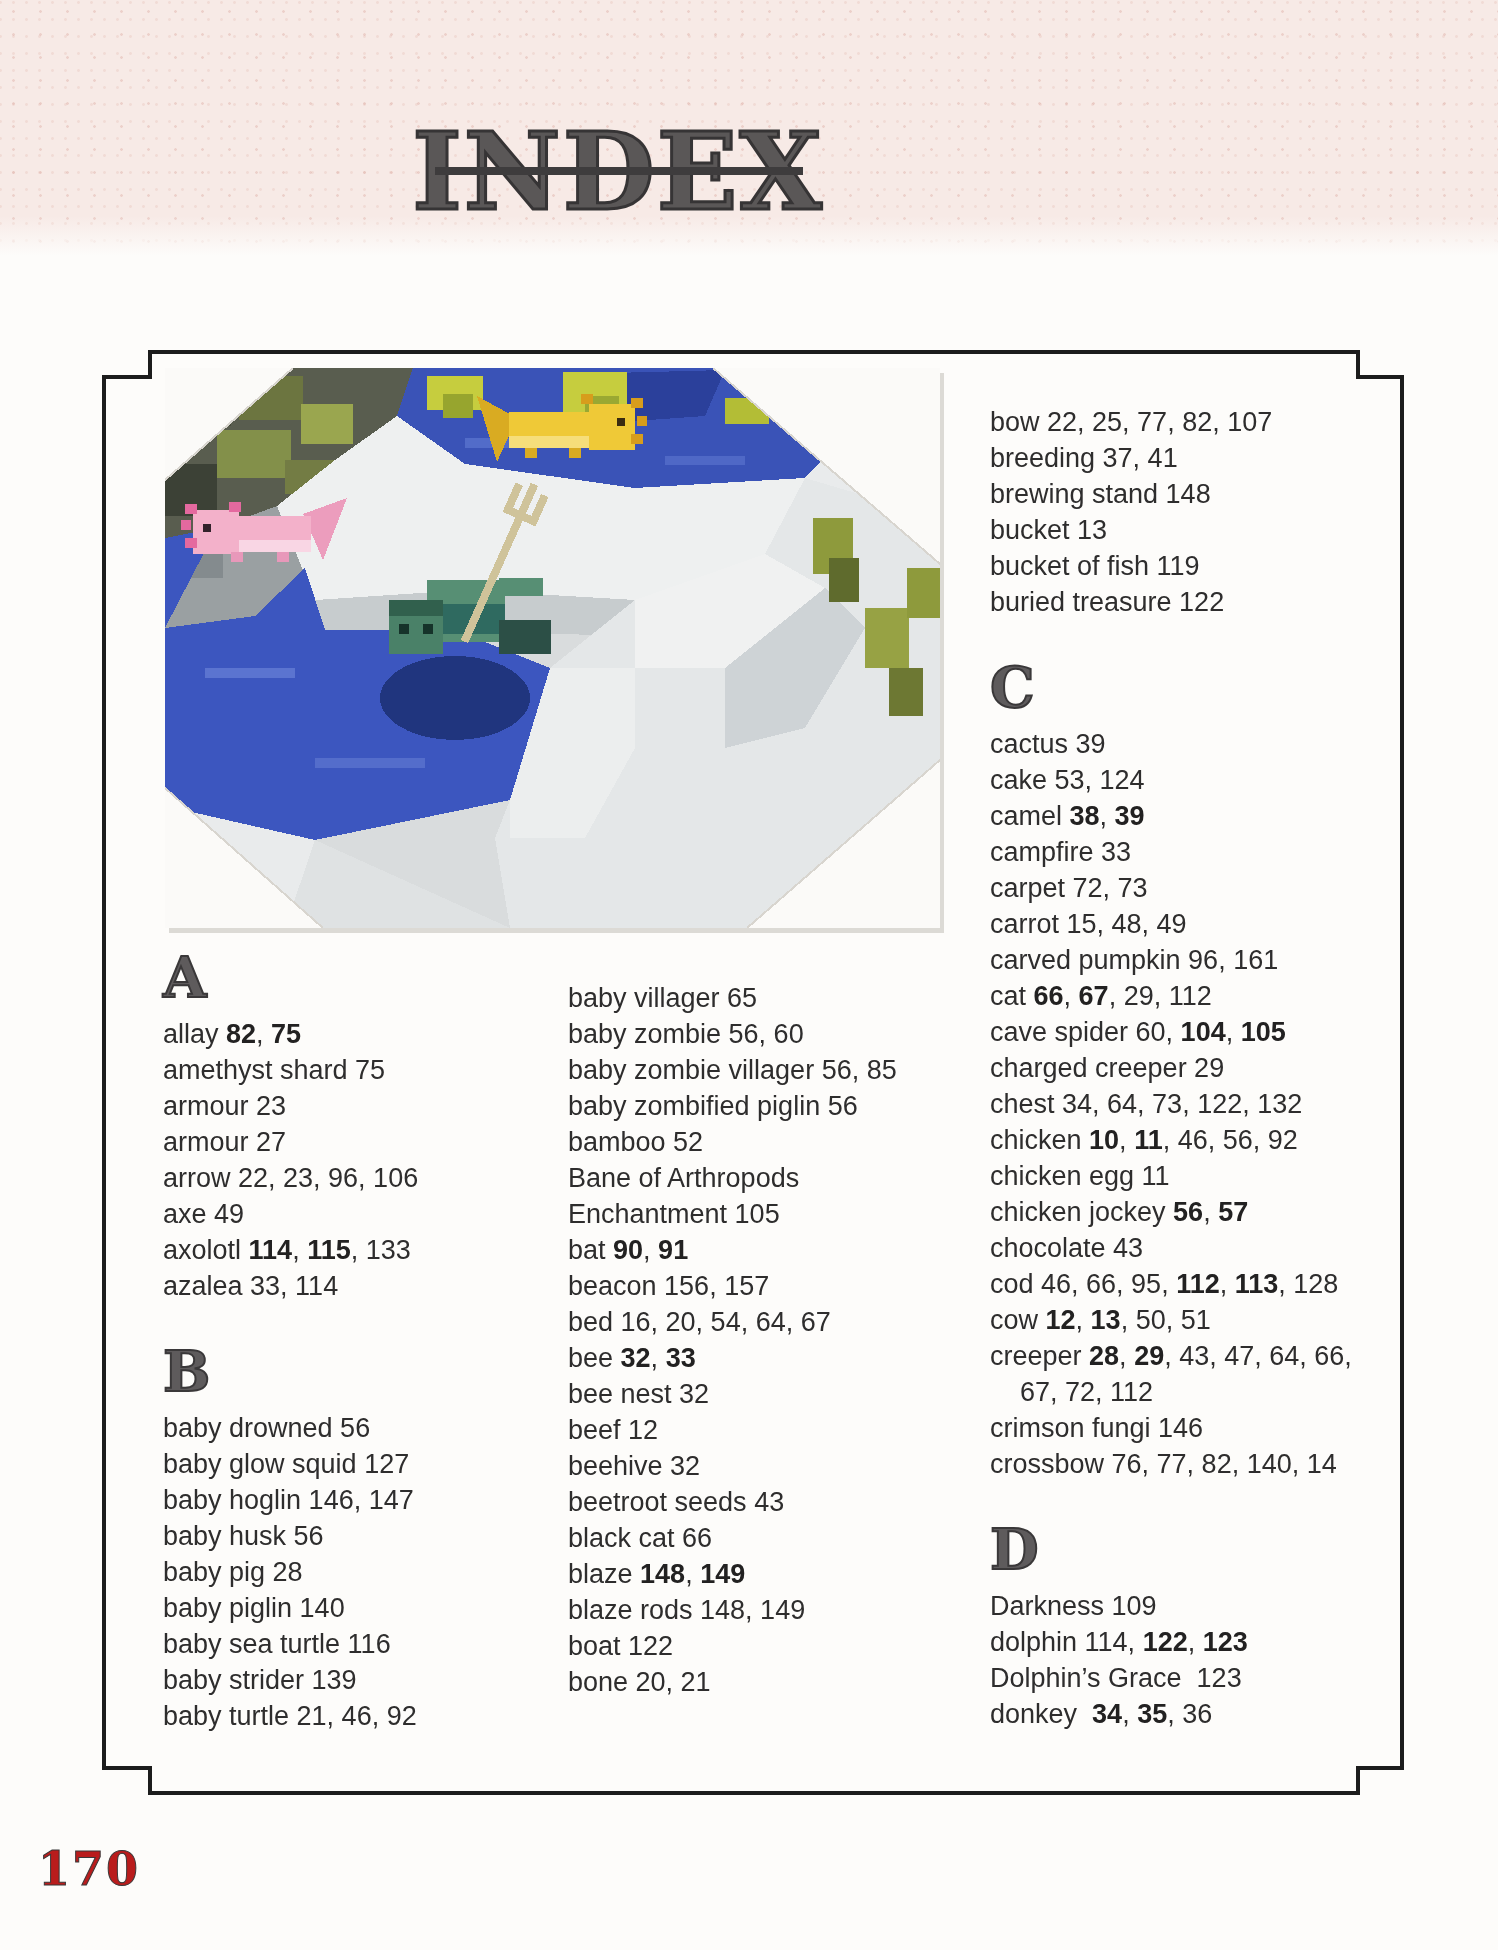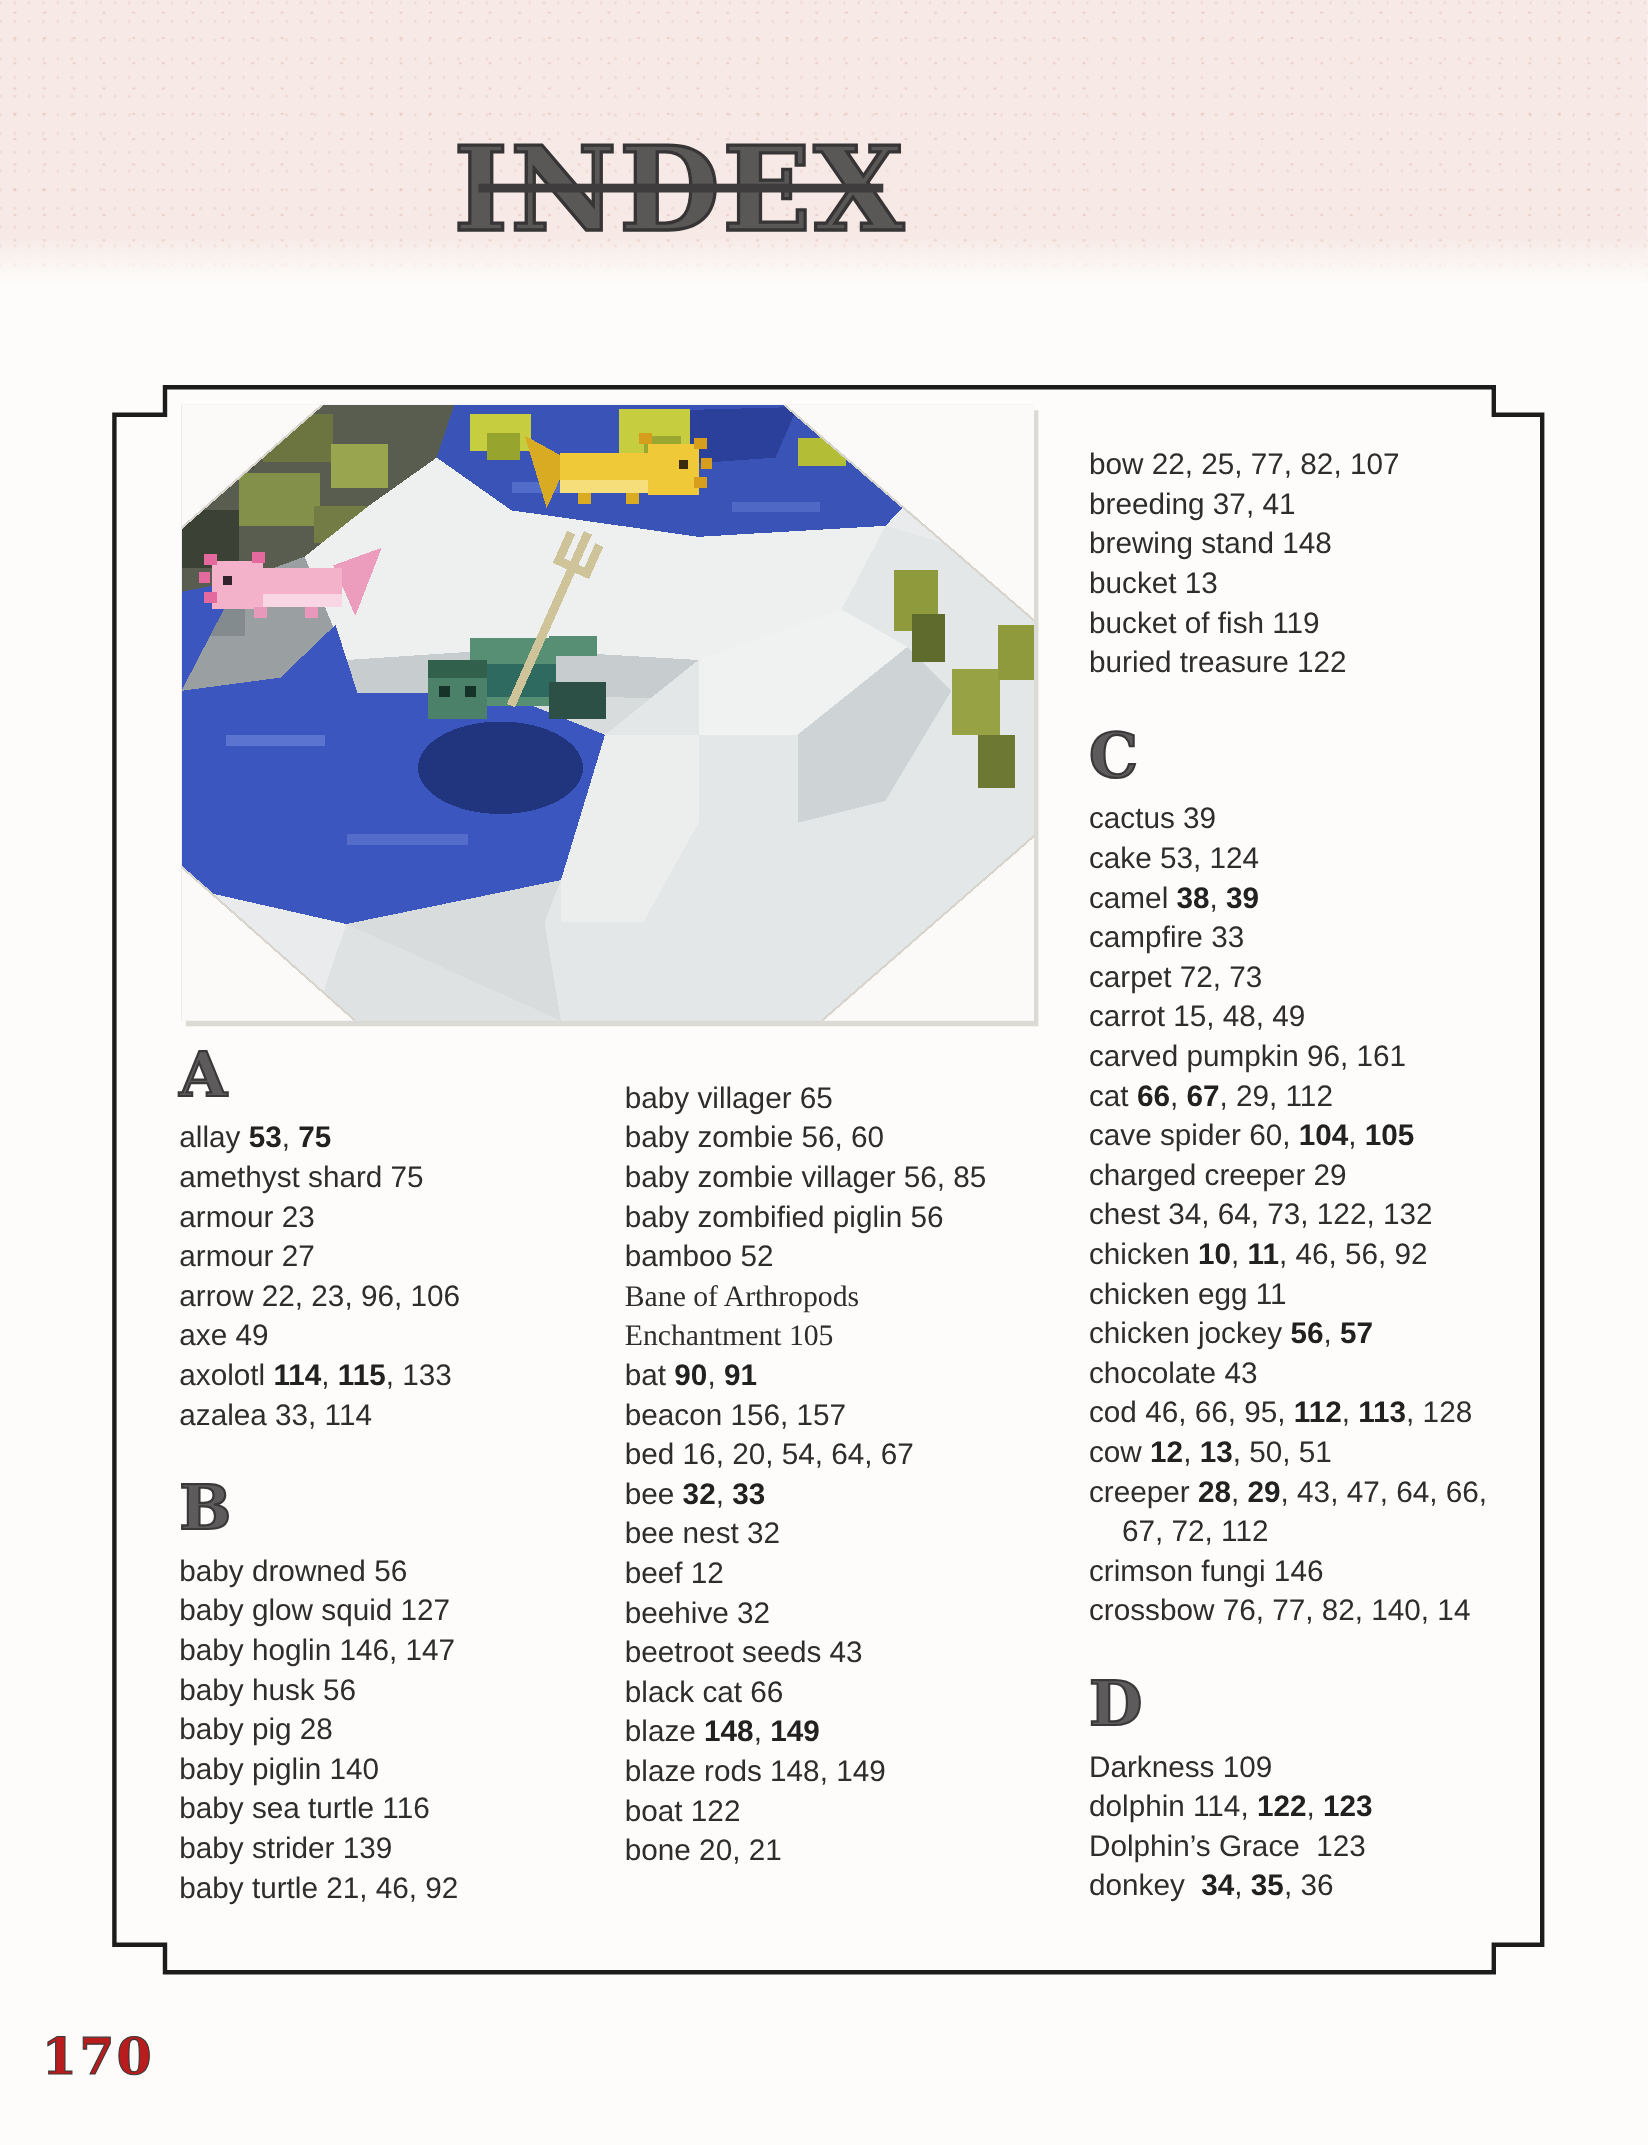--- a/index.html
+++ b/index.html
@@ -47,21 +47,21 @@
     font-size:56px;line-height:54px;
     color:#5e5b5c;-webkit-text-stroke:2px #3a3839;
     margin:40px 0 12px 0;
   }
   .col .letter:first-child{margin-top:0;}
   .entry{
     font-size:27px;line-height:36px;color:#2e2d2d;
     white-space:pre-wrap;
     padding-left:30px;text-indent:-30px;
   }
-  .entry.flush{padding-left:0;text-indent:0;font-family:Liberation Serif, serif;}
+  .entry.flush{padding-left:0;text-indent:0;}
   .entry b{font-weight:bold;color:#222121;}
   .pagenum{
     position:absolute;left:38px;top:1846px;
     font-family:"DejaVu Serif",serif;font-weight:bold;
     font-size:46px;line-height:1;color:#b91c1c;letter-spacing:2px;
     -webkit-text-stroke:1px #3a3839;
   }
 </style>
 </head>
 <body>
@@ -200,21 +200,21 @@
       <line x1="548" y1="0" x2="775" y2="196"></line>
       <line x1="0" y1="420" x2="158" y2="560"></line>
       <line x1="582" y1="560" x2="775" y2="392"></line>
     </g>
   </svg>
 </div>
 
 <div id="index-columns">
     <div class="col col0">
       <div class="letter">A</div>
-      <div class="entry">allay <b>53</b>, <b>75</b></div>
+      <div class="entry">allay <b>82</b>, <b>75</b></div>
       <div class="entry">amethyst shard 75</div>
       <div class="entry">armour 23</div>
       <div class="entry">armour 27</div>
       <div class="entry">arrow 22, 23, 96, 106</div>
       <div class="entry">axe 49</div>
       <div class="entry">axolotl <b>114</b>, <b>115</b>, 133</div>
       <div class="entry">azalea 33, 114</div>
       <div class="letter">B</div>
       <div class="entry">baby drowned 56</div>
       <div class="entry">baby glow squid 127</div>

